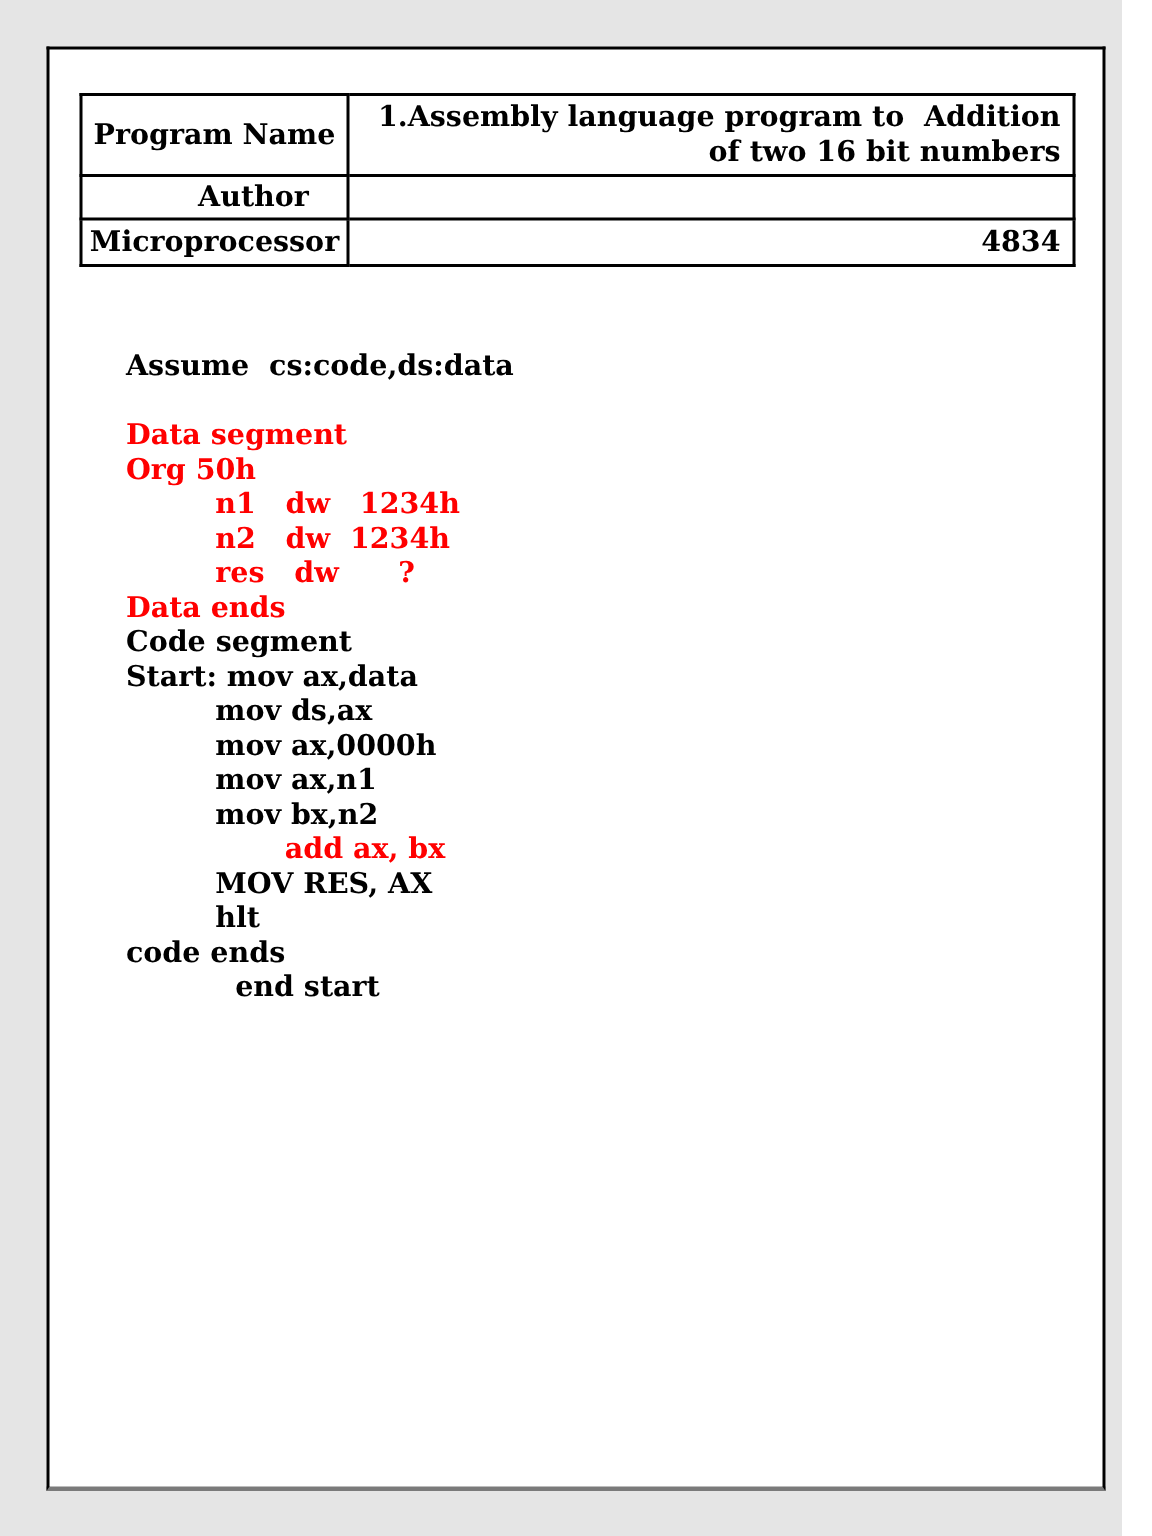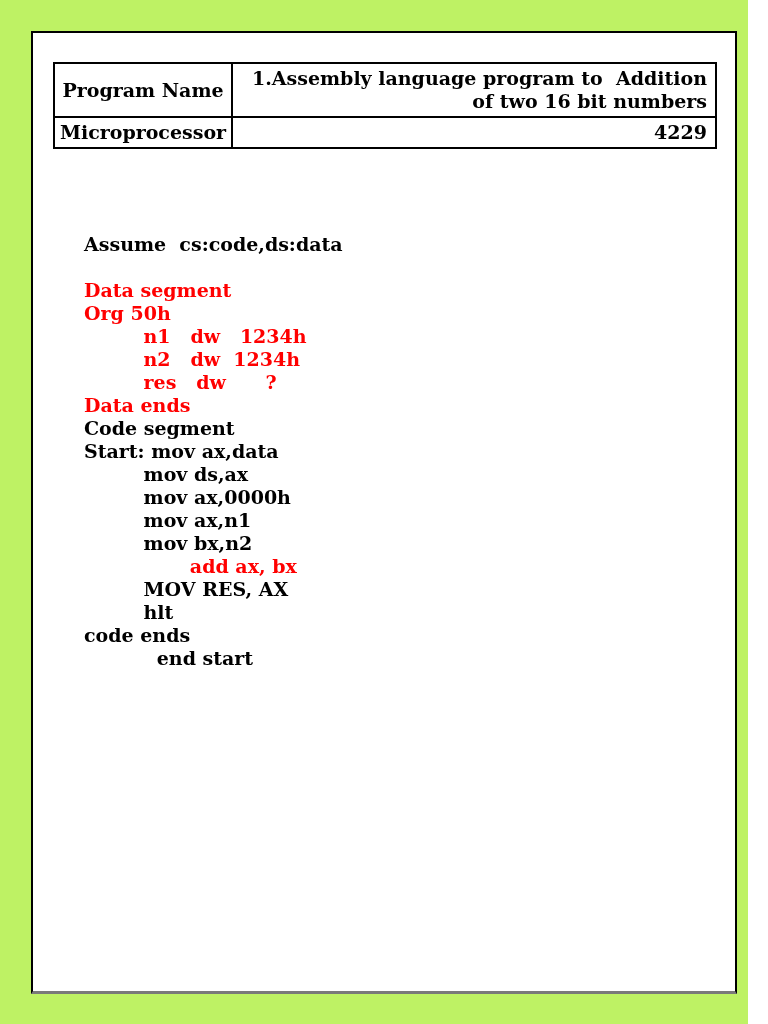--- a/index.html
+++ b/index.html
@@ -1,21 +1,21 @@
 <!DOCTYPE html>
 <html><head>
 <meta charset="utf-8">
 <style>
   * { margin: 0; padding: 0; box-sizing: border-box; }
   html, body {
     width: 768px; height: 1024px;
     background: #ffffff;
     font-family: "DejaVu Serif", "Liberation Serif", serif;
   }
-  .canvas { position: relative; width: 748px; height: 1024px; background: #bef264; overflow: hidden; }
+  .canvas { position: relative; width: 748px; height: 1024px; background: #e5e5e5; overflow: hidden; }
 
   .page-border {
     position: absolute;
     left: 31px; top: 31px;
     width: 706px; height: 963px;
     border: 2px solid #000000;
     border-bottom: 3px solid #7a7a7a;
     background: #ffffff;
   }
 
@@ -66,22 +66,26 @@
 
   <div class="page-border" style="border-color: rgb(0, 0, 0) rgb(0, 0, 0) rgb(122, 122, 122);"></div>
 
   <table class="info-table">
     <tbody>
       <tr class="row-h50">
         <td class="label-cell">Program Name</td>
         <td class="value-cell">1.Assembly language program to  Addition
 of two 16 bit numbers</td>
       </tr>
+      <tr class="row-h26">
+        <td class="label-cell shift">Author</td>
+        <td class="value-cell"></td>
+      </tr>
       <tr class="row-h24">
         <td class="label-cell">Microprocessor</td>
-        <td class="value-cell">4229</td>
+        <td class="value-cell">4834</td>
       </tr>
     </tbody>
   </table>
 
   <div class="code-block"><div class="code-line" style="color: rgb(0, 0, 0);">Assume  cs:code,ds:data</div><div class="code-line" style="color: rgb(0, 0, 0);"></div><div class="code-line" style="color: rgb(255, 0, 0);">Data segment</div><div class="code-line" style="color: rgb(255, 0, 0);">Org 50h</div><div class="code-line" style="color: rgb(255, 0, 0);">         n1   dw   1234h</div><div class="code-line" style="color: rgb(255, 0, 0);">         n2   dw  1234h</div><div class="code-line" style="color: rgb(255, 0, 0);">         res   dw      ?</div><div class="code-line" style="color: rgb(255, 0, 0);">Data ends</div><div class="code-line" style="color: rgb(0, 0, 0);">Code segment</div><div class="code-line" style="color: rgb(0, 0, 0);">Start: mov ax,data</div><div class="code-line" style="color: rgb(0, 0, 0);">         mov ds,ax</div><div class="code-line" style="color: rgb(0, 0, 0);">         mov ax,0000h</div><div class="code-line" style="color: rgb(0, 0, 0);">         mov ax,n1</div><div class="code-line" style="color: rgb(0, 0, 0);">         mov bx,n2</div><div class="code-line" style="color: rgb(255, 0, 0);">                add ax, bx</div><div class="code-line" style="color: rgb(0, 0, 0);">         MOV RES, AX</div><div class="code-line" style="color: rgb(0, 0, 0);">         hlt</div><div class="code-line" style="color: rgb(0, 0, 0);">code ends</div><div class="code-line" style="color: rgb(0, 0, 0);">           end start</div></div>
 
 </div>
 
 </body></html>

